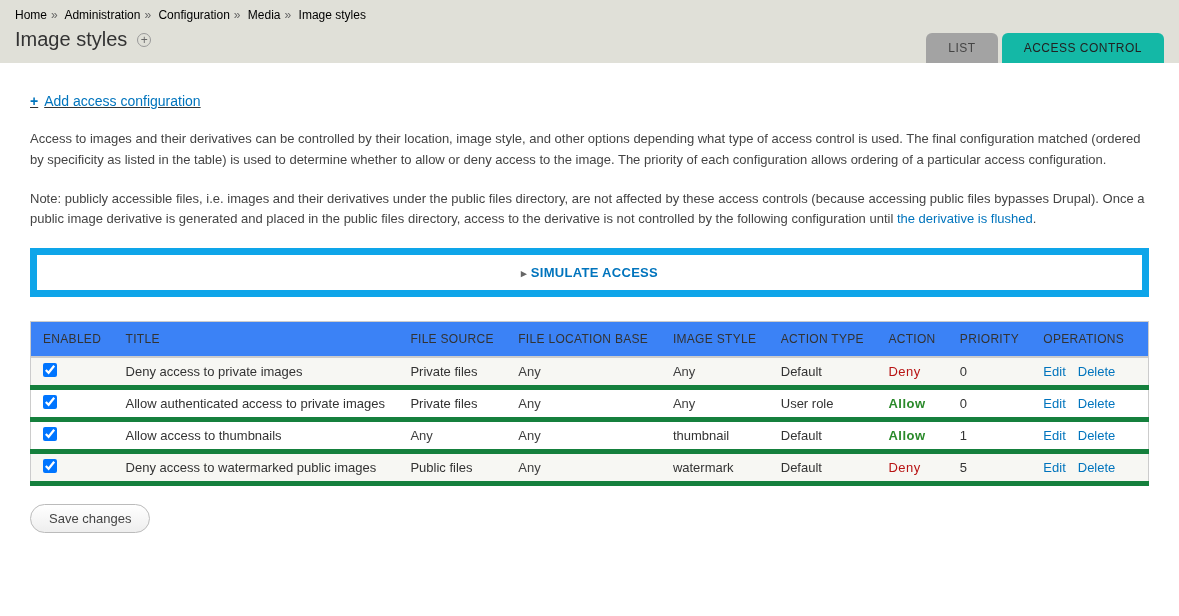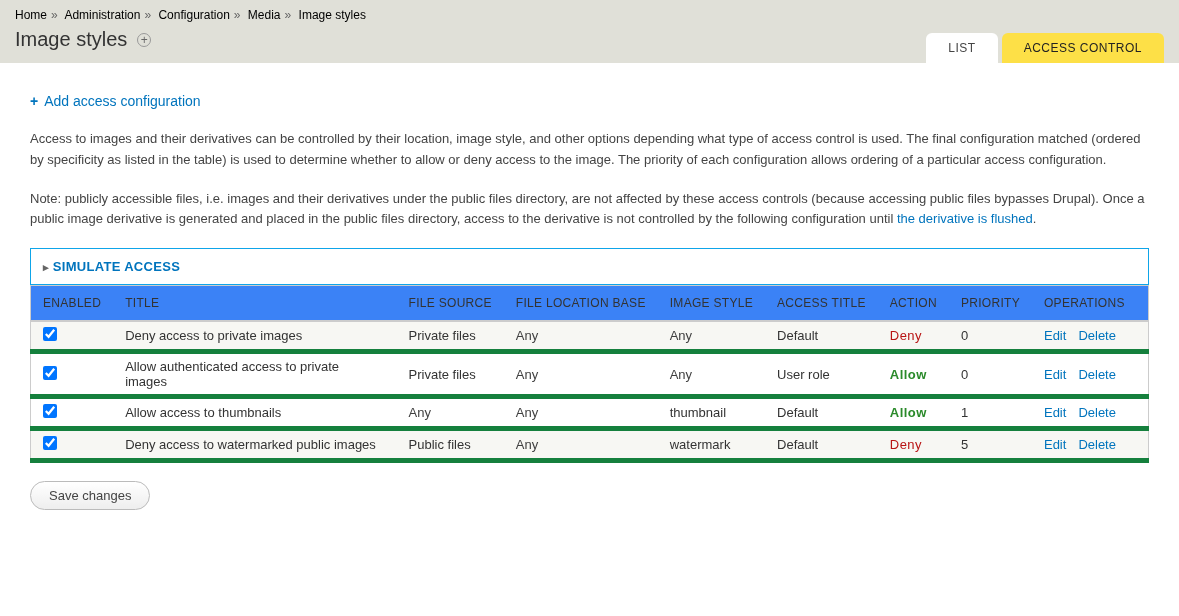--- a/index.html
+++ b/index.html
@@ -6,29 +6,29 @@
 body { font-family: "Lucida Grande", Verdana, sans-serif; font-size: 13px; color: #333; background: #fff; }
 .header-region { background: #e0e0d8; padding: 8px 15px 0 15px; position: relative; }
 .breadcrumb { font-size: 12px; color: #0074bd; padding-bottom: 6px; }
 .breadcrumb a { color: #000000; text-decoration: none; }
 .breadcrumb .sep { color: #666; margin: 0 4px; }
 .page-title-row { display: flex; align-items: center; padding-bottom: 12px; }
 .page-title { font-size: 20px; font-weight: normal; color: #333; }
 .title-icon { margin-left: 10px; font-size: 12px; color: #666; border: 1px solid #999; border-radius: 50%; width: 14px; height: 14px; display: inline-flex; align-items: center; justify-content: center; cursor: pointer; }
 .tabs { position: absolute; right: 15px; bottom: 0; display: flex; }
 .tab { padding: 8px 22px; font-size: 12px; text-transform: uppercase; letter-spacing: 0.5px; cursor: pointer; border-radius: 6px 6px 0 0; margin-left: 4px; }
-.tab.inactive { background: #ffffff; color: #444; }
-.tab.active { background: #fde047; color: #222; }
+.tab.inactive { background: #a3a3a3; color: #444; }
+.tab.active { background: #14b8a6; color: #222; }
 .content { padding: 30px 30px 20px 30px; }
-.action-link { margin-bottom: 20px; }
+.action-link { margin-bottom: 20px; text-decoration: underline; }
 .action-link a { color: #0074bd; text-decoration: none; font-size: 14px; }
 .action-link .plus { color: #0074bd; font-weight: bold; margin-right: 6px; }
 .desc { color: #444; line-height: 1.6; margin-bottom: 18px; font-size: 13px; }
 .desc a { color: #0074bd; text-decoration: none; }
-.fieldset { border: 1px solid #0ea5e9; padding: 10px 12px; margin-bottom: 0; }
+.fieldset { border: 7px solid #0ea5e9; padding: 10px 12px; margin-bottom: 24px; text-align: center; }
 .fieldset-title { color: #0074bd; font-weight: bold; font-size: 13px; letter-spacing: 0.3px; }
 .fieldset-title .arrow { color: #666; margin-right: 4px; font-size: 11px; }
 table { width: 100%; border-collapse: collapse; border: 1px solid #ccc; }
 thead th { background: #3b82f6; text-align: left; padding: 10px 12px; font-size: 12px; font-weight: normal; color: #333; border-bottom: 2px solid #ccc; letter-spacing: 0.3px; }
 tbody td { padding: 5px 12px; font-size: 13px; border-bottom: 5px solid #15803d; }
 tbody tr.odd { background: #f7f7f3; }
 tbody tr.even { background: #fff; }
 td.italic { color: #404040; }
 td.allow { color: #2a8a2a; font-weight: bold; letter-spacing: 0.5px; }
 td.deny { color: #b81414; font-weight: normal; letter-spacing: 0.5px; }
@@ -73,21 +73,21 @@
   </div>
 
   <table>
     <thead>
       <tr>
         <th>ENABLED</th>
         <th>TITLE</th>
         <th>FILE SOURCE</th>
         <th>FILE LOCATION BASE</th>
         <th>IMAGE STYLE</th>
-        <th>ACCESS TITLE</th>
+        <th>ACTION TYPE</th>
         <th>ACTION</th>
         <th>PRIORITY</th>
         <th>OPERATIONS</th>
       </tr>
     </thead>
     <tbody id="table-body">
         <tr class="odd">
           <td><input type="checkbox" class="checkbox" checked="" style=""></td>
           <td>Deny access to private images</td>
           <td>Private files</td>

